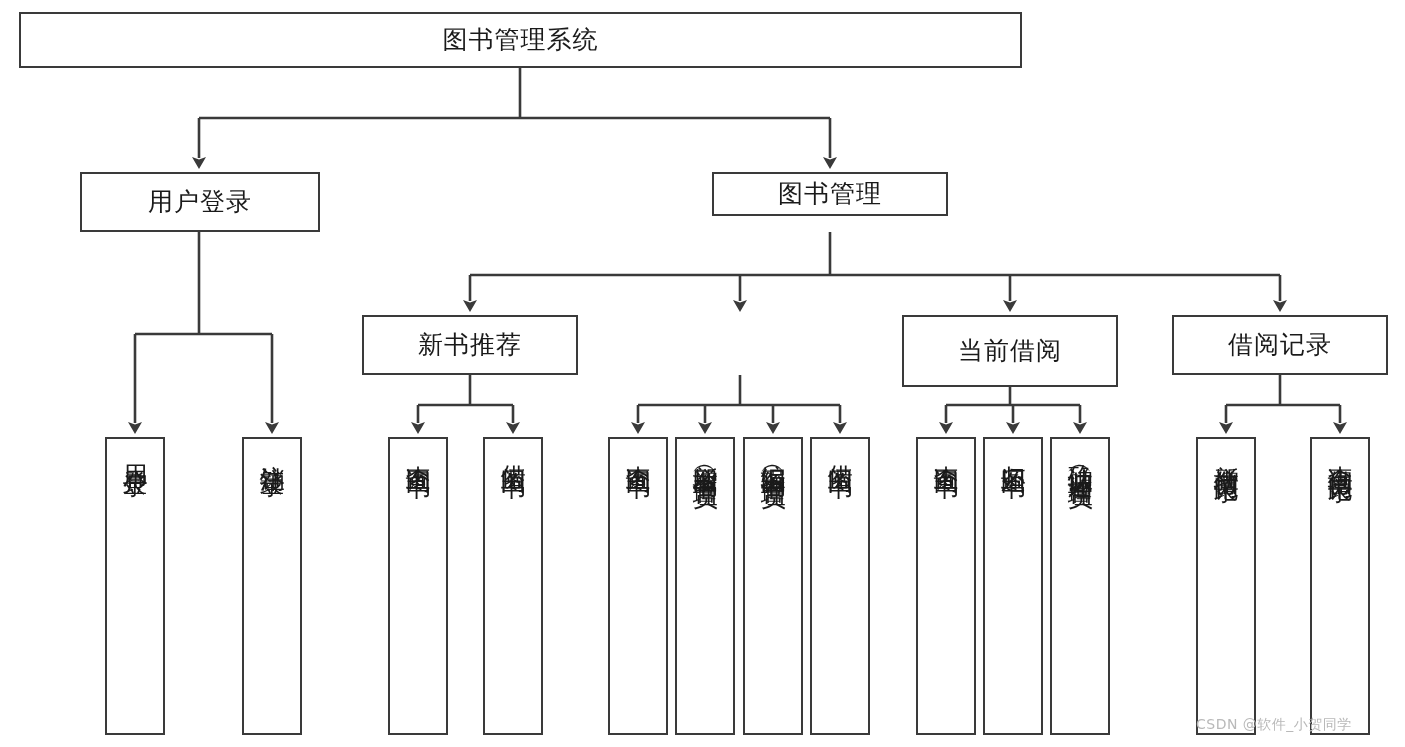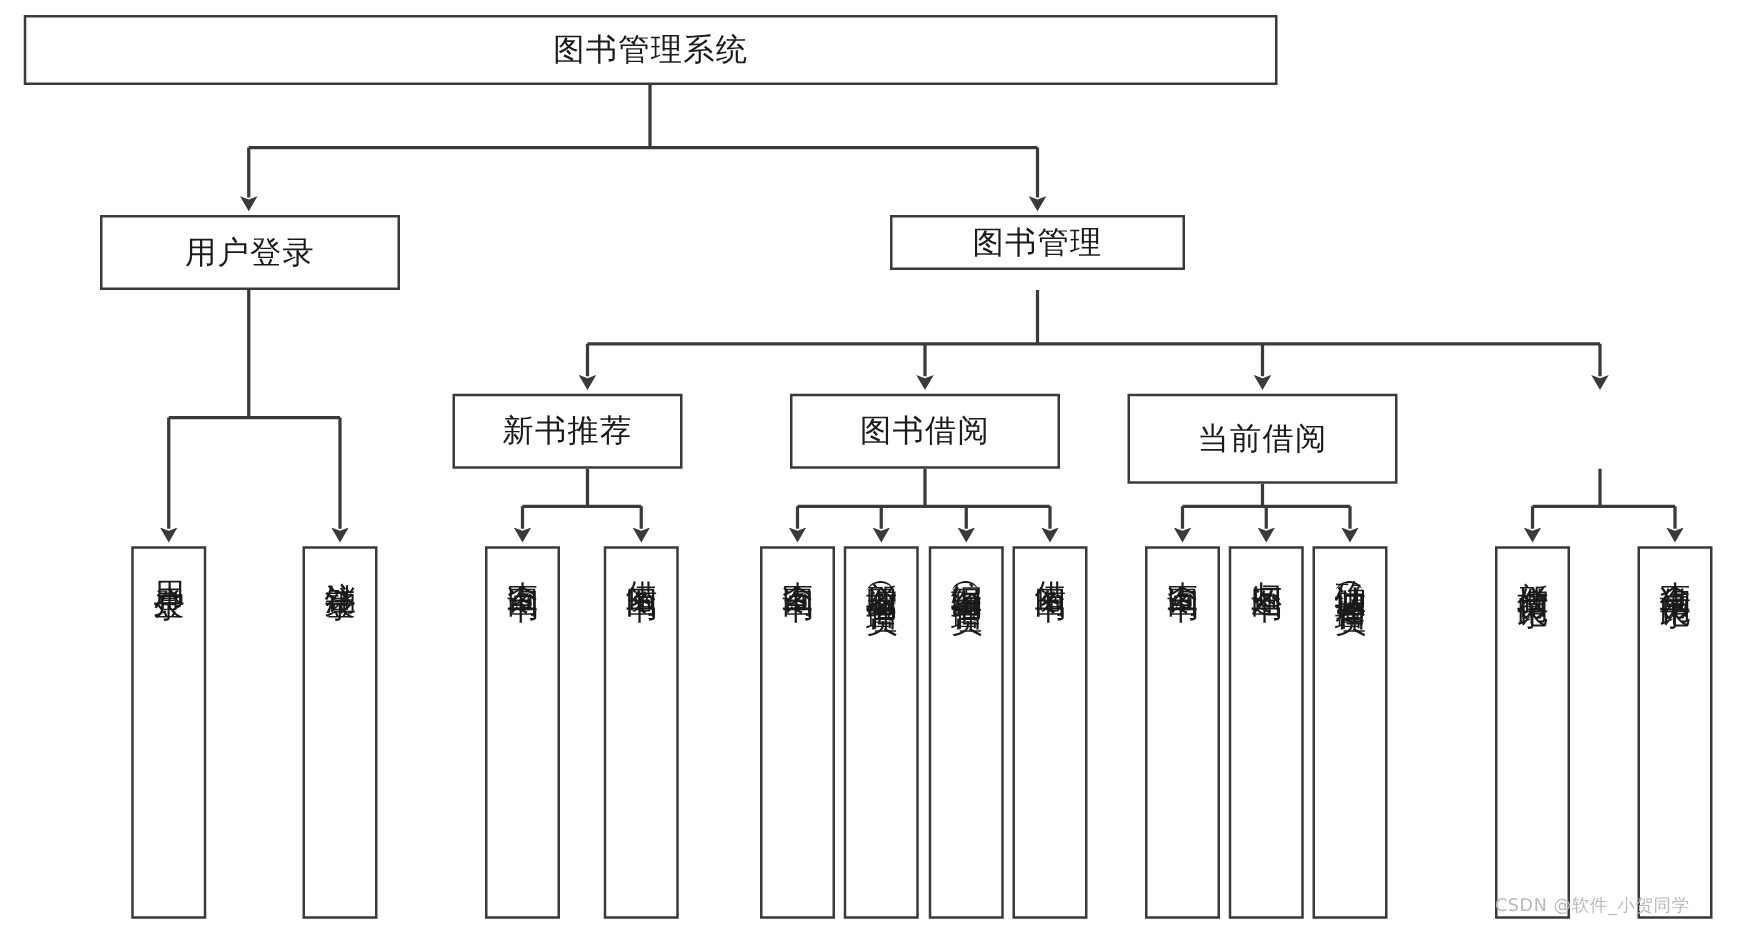--- a/index.html
+++ b/index.html
@@ -127,32 +127,32 @@
   </div>
 
   <div class="node horizontal" style="left:80px; top:172px; width:240px; height:60px;">
     <span class="label">用户登录</span>
   </div>
 
   <div class="node horizontal" style="left:712px; top:172px; width:236px; height:44px;">
     <span class="label">图书管理</span>
   </div>
 
-  <div class="node horizontal" style="left:362px; top:315px; width:184px; height:60px;">
+  <div class="node horizontal" style="left:362px; top:315px; width:216px; height:60px;">
     <span class="label">新书推荐</span>
   </div>
 
-  <div class="node horizontal" style="left:632px; top:315px; width:216px; height:60px;">
-    <span class="label">图书借阅</span>
-  </div>
 
   <div class="node horizontal" style="left:902px; top:315px; width:216px; height:72px;">
     <span class="label">当前借阅</span>
   </div>
 
+  <div class="node horizontal" style="left:1172px; top:315px; width:216px; height:60px;">
+    <span class="label">借阅记录</span>
+  </div>
 
   <div class="node vertical" style="left:105px; top:437px; width:60px; height:298px;">
     <span class="label">用户登录</span>
   </div>
 
   <div class="node vertical" style="left:242px; top:437px; width:60px; height:298px;">
     <span class="label">注销登录</span>
   </div>
 
   <div class="node vertical" style="left:388px; top:437px; width:60px; height:298px;">

